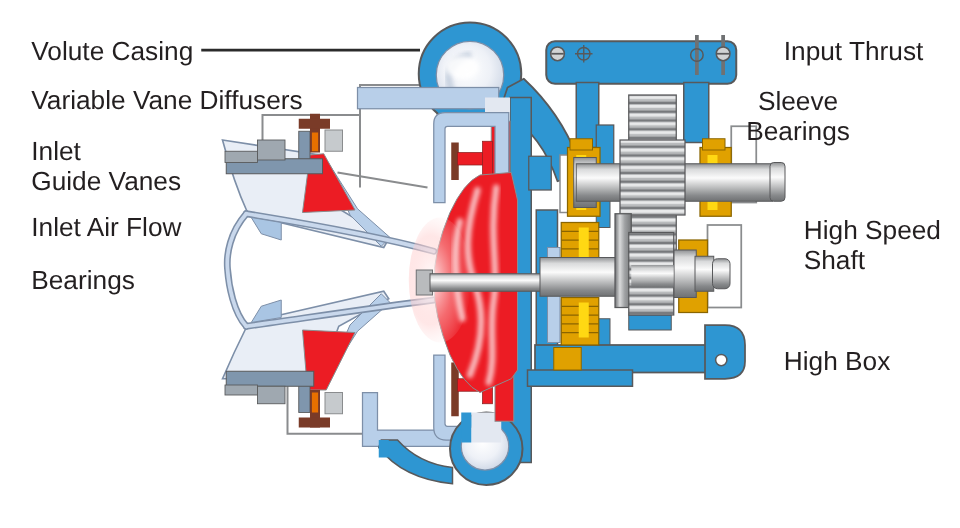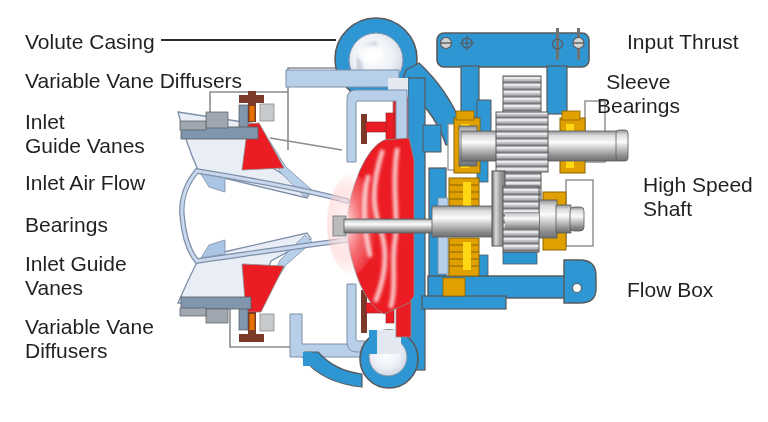--- a/index.html
+++ b/index.html
@@ -258,25 +258,21 @@
     <rect x="505" y="212" width="34" height="18" fill="url(#metalV)" opacity="0.95"></rect>
   </g>
 </svg>
 
   <div class="label" style="left:25px;top:30px;">Volute Casing</div>
   <div class="label" style="left:25px;top:69px;">Variable Vane Diffusers</div>
   <div class="label" style="left:25px;top:110px;">Inlet
 Guide Vanes</div>
   <div class="label" style="left:25px;top:171px;">Inlet Air Flow</div>
   <div class="label" style="left:25px;top:213px;">Bearings</div>
-  <div class="label" style="left:25px;top:252px;">Inlet Guide
-Vanes</div>
-  <div class="label" style="left:25px;top:315px;">Variable Vane
-Diffusers</div>
 
   <div class="label" style="left:627px;top:30px;">Input Thrust</div>
   <div class="label" style="left:597px;top:70px;text-align:center;">Sleeve
 Bearings</div>
   <div class="label" style="left:627px;top:173px;margin-left:16px;">High Speed
 Shaft</div>
-  <div class="label" style="left:627px;top:278px;">Flow Box</div>
+  <div class="label" style="left:627px;top:278px;">High Box</div>
 
 </div>
 
 </body></html>

